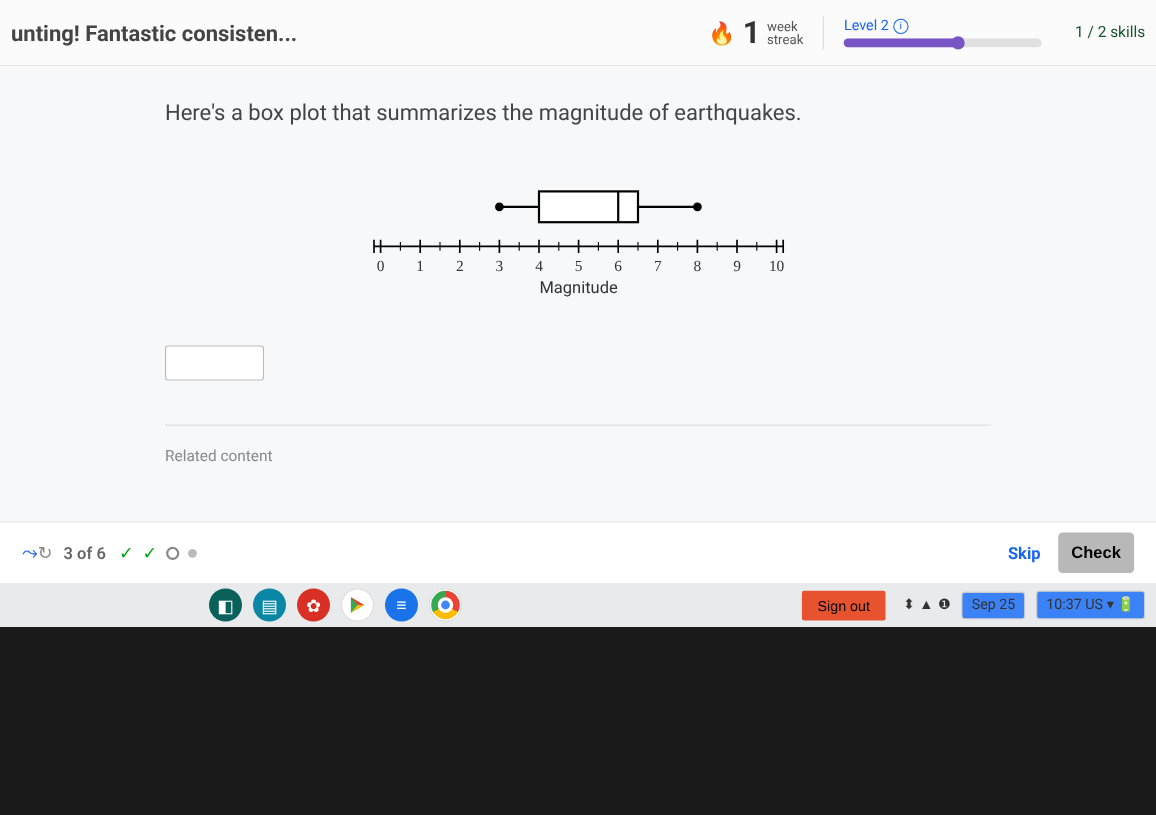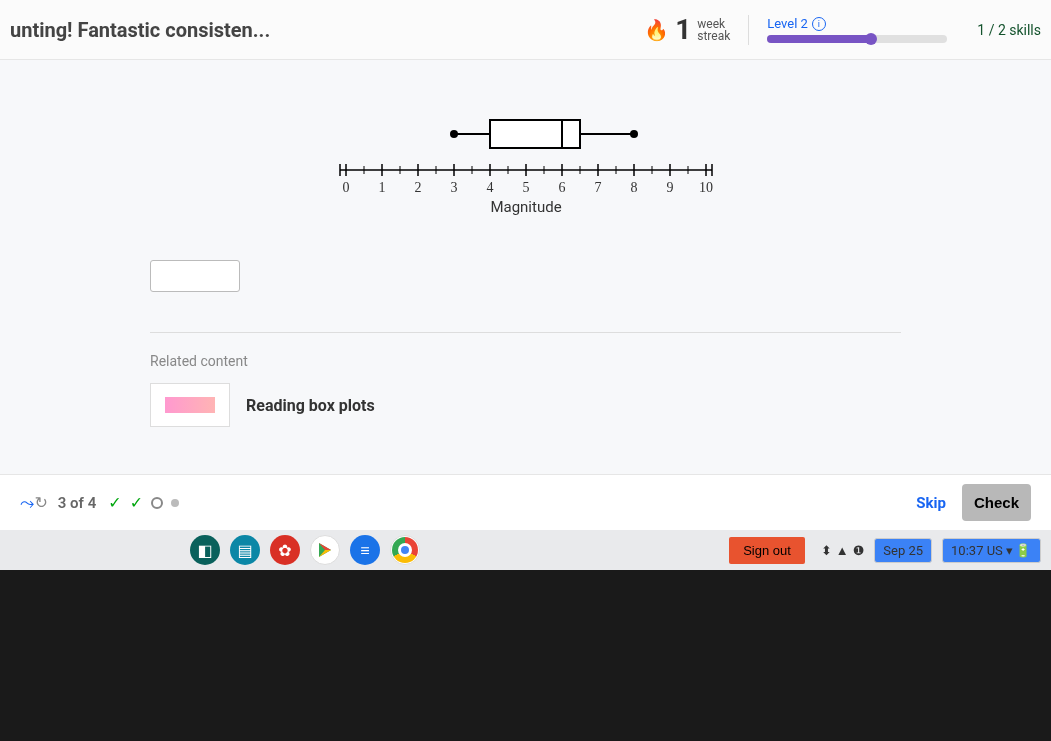--- a/index.html
+++ b/index.html
@@ -177,20 +177,21 @@
       </div>
       <div class="progressbar">
         <div class="progressbar-fill"></div>
         <div class="progress-dot"></div>
       </div>
     </div>
     <div class="skills">1 / 2 skills</div>
   </div>
 
   <div class="content">
+    <div class="question-text">Here's a box plot that summarizes the magnitude of earthquakes.</div>
 
     <div class="boxplot-wrap">
       <svg class="boxplot" width="400" height="130" viewBox="0 0 400 130">
 
       <line x1="128" y1="44" x2="164" y2="44" stroke="#000" stroke-width="2"></line>
           <line x1="254" y1="44" x2="308" y2="44" stroke="#000" stroke-width="2"></line>
           <circle cx="128" cy="44" r="4" fill="#000"></circle>
           <circle cx="308" cy="44" r="4" fill="#000"></circle>
           <rect x="164" y="30" width="90" height="28" fill="#fff" stroke="#000" stroke-width="2"></rect>
           <line x1="236" y1="30" x2="236" y2="58" stroke="#000" stroke-width="2"></line>
@@ -231,32 +232,26 @@
           <line x1="386" y1="74" x2="386" y2="86" stroke="#000" stroke-width="1.5"></line>
           <text x="200" y="122" text-anchor="middle" font-size="15" fill="#333">Magnitude</text>
         </svg>
     </div>
 
     <input class="answer-input" type="text" value="" style="">
 
     <hr class="hr">
 
     <div class="related-label">Related content</div>
-    <div class="related-item">
-      <div class="thumb">
-          <div class="thumb-inner"></div>
-        </div>
-      <div class="related-title">Reading box plots</div>
-    </div>
   </div>
 
   <div class="footer">
     <span class="stair-icon">⤳</span>
     <span class="refresh">↻</span>
-    <span class="q-counter">3 of 4</span>
+    <span class="q-counter">3 of 6</span>
     <span class="dots">
       <span class="check">✓</span>
       <span class="check">✓</span>
       <span class="ring"></span>
       <span class="dot"></span>
     </span>
     <span class="spacer"></span>
     <span class="skip">Skip</span>
     <button class="check-btn">Check</button>
   </div>

